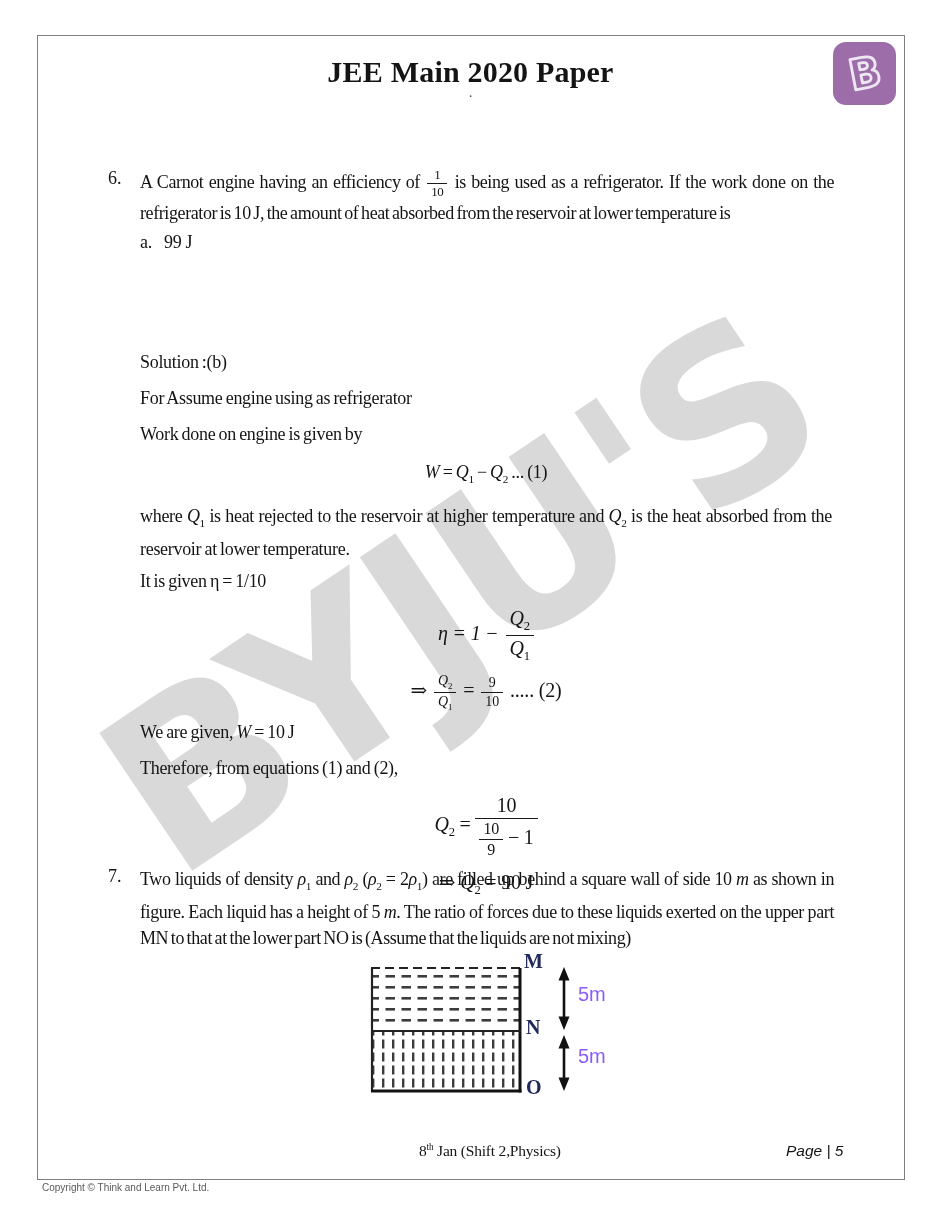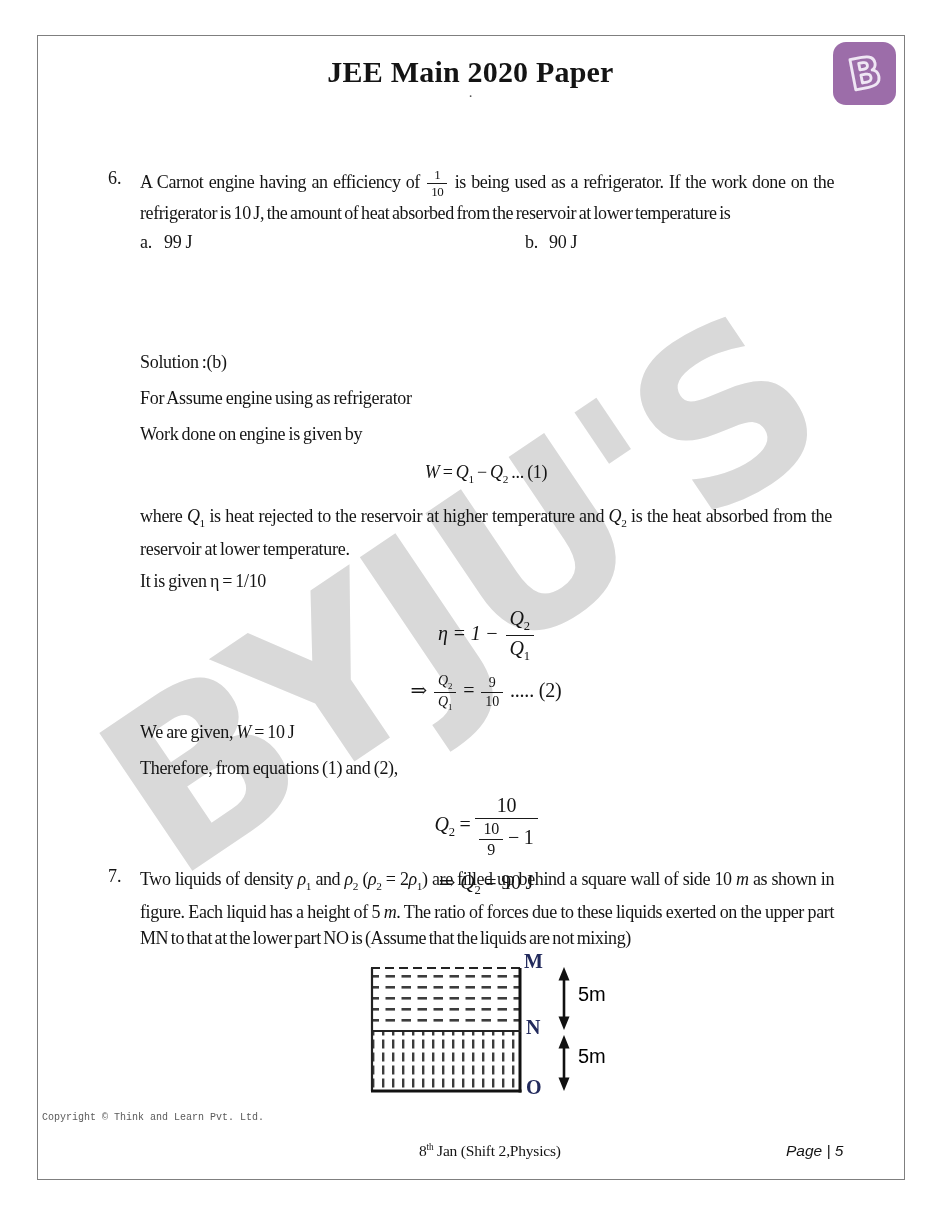--- a/index.html
+++ b/index.html
@@ -64,35 +64,35 @@
   .eqgap { display:inline-block; width:7px; }
   .figure { position:absolute; left:368px; top:960px; width:250px; height:150px; z-index:2; }
   .figlabel {
     position:absolute; font-family:"Liberation Serif",serif; font-weight:bold;
     font-size:20px; color:#222a5c;
   }
   .figlabel.m { left:156px; top:-10px; }
   .figlabel.n { left:158px; top:56px; }
   .figlabel.o { left:158px; top:116px; }
   .figdim {
-    position:absolute; font-family:"Liberation Sans",sans-serif; font-size:20px; color:#000000;
+    position:absolute; font-family:"Liberation Sans",sans-serif; font-size:20px; color:#8b5cf6;
   }
   .figdim.d1 { left:210px; top:23px; }
   .figdim.d2 { left:210px; top:85px; }
   .footer-left {
     position:absolute; left:419px; top:1142px; z-index:2;
     font-family:Liberation Serif, serif; font-size:15.5px; letter-spacing:-0.2px;
   }
   .footer-right {
     position:absolute; left:786px; top:1142px; z-index:2;
     font-family:"Liberation Sans",sans-serif; font-size:15.5px;font-style:italic;
   }
   .copyright {
-    position:absolute; left:42px; top:1112px; z-index:2;
-    font-family:Liberation Mono, monospace; font-size:10px; color:#5a5a5a;
+    position:absolute; left:42px; top:1182px; z-index:2;
+    font-family:Liberation Sans, sans-serif; font-size:10px; color:#5a5a5a;
   }
 </style>
 </head>
 <body>
 
 <div class="page">
 
   <div class="watermark">BYJU'S</div>
   <div class="page-border"></div>
 
@@ -105,21 +105,20 @@
   <div class="title">JEE Main 2020 Paper</div>
   <div class="title-dot">.</div>
 
   <div class="qblock q6">
     <div class="qrow">
       <span class="qnum">6.</span>
       <div class="qbody">
         <p class="qtext"><span>A Carnot engine having an efficiency of </span><span class="frac inline"><span class="fnum">1</span><span class="fden">10</span></span><span> is being used as a refrigerator. If the work done on the refrigerator is 10 J, the amount of heat absorbed from the reservoir at lower temperature is</span></p>
         <div class="options">
           <div class="opt"><span class="optlabel">a.</span><span>99 J</span></div>
-          <div class="opt"><span class="optlabel">b.</span><span>90 J</span></div>
         </div>
       </div>
     </div>
   </div>
 
   <div class="solution">
     <p>Solution :(b)</p>
     <p>For Assume engine using as refrigerator</p>
     <p>Work done on engine is given by</p>
 

